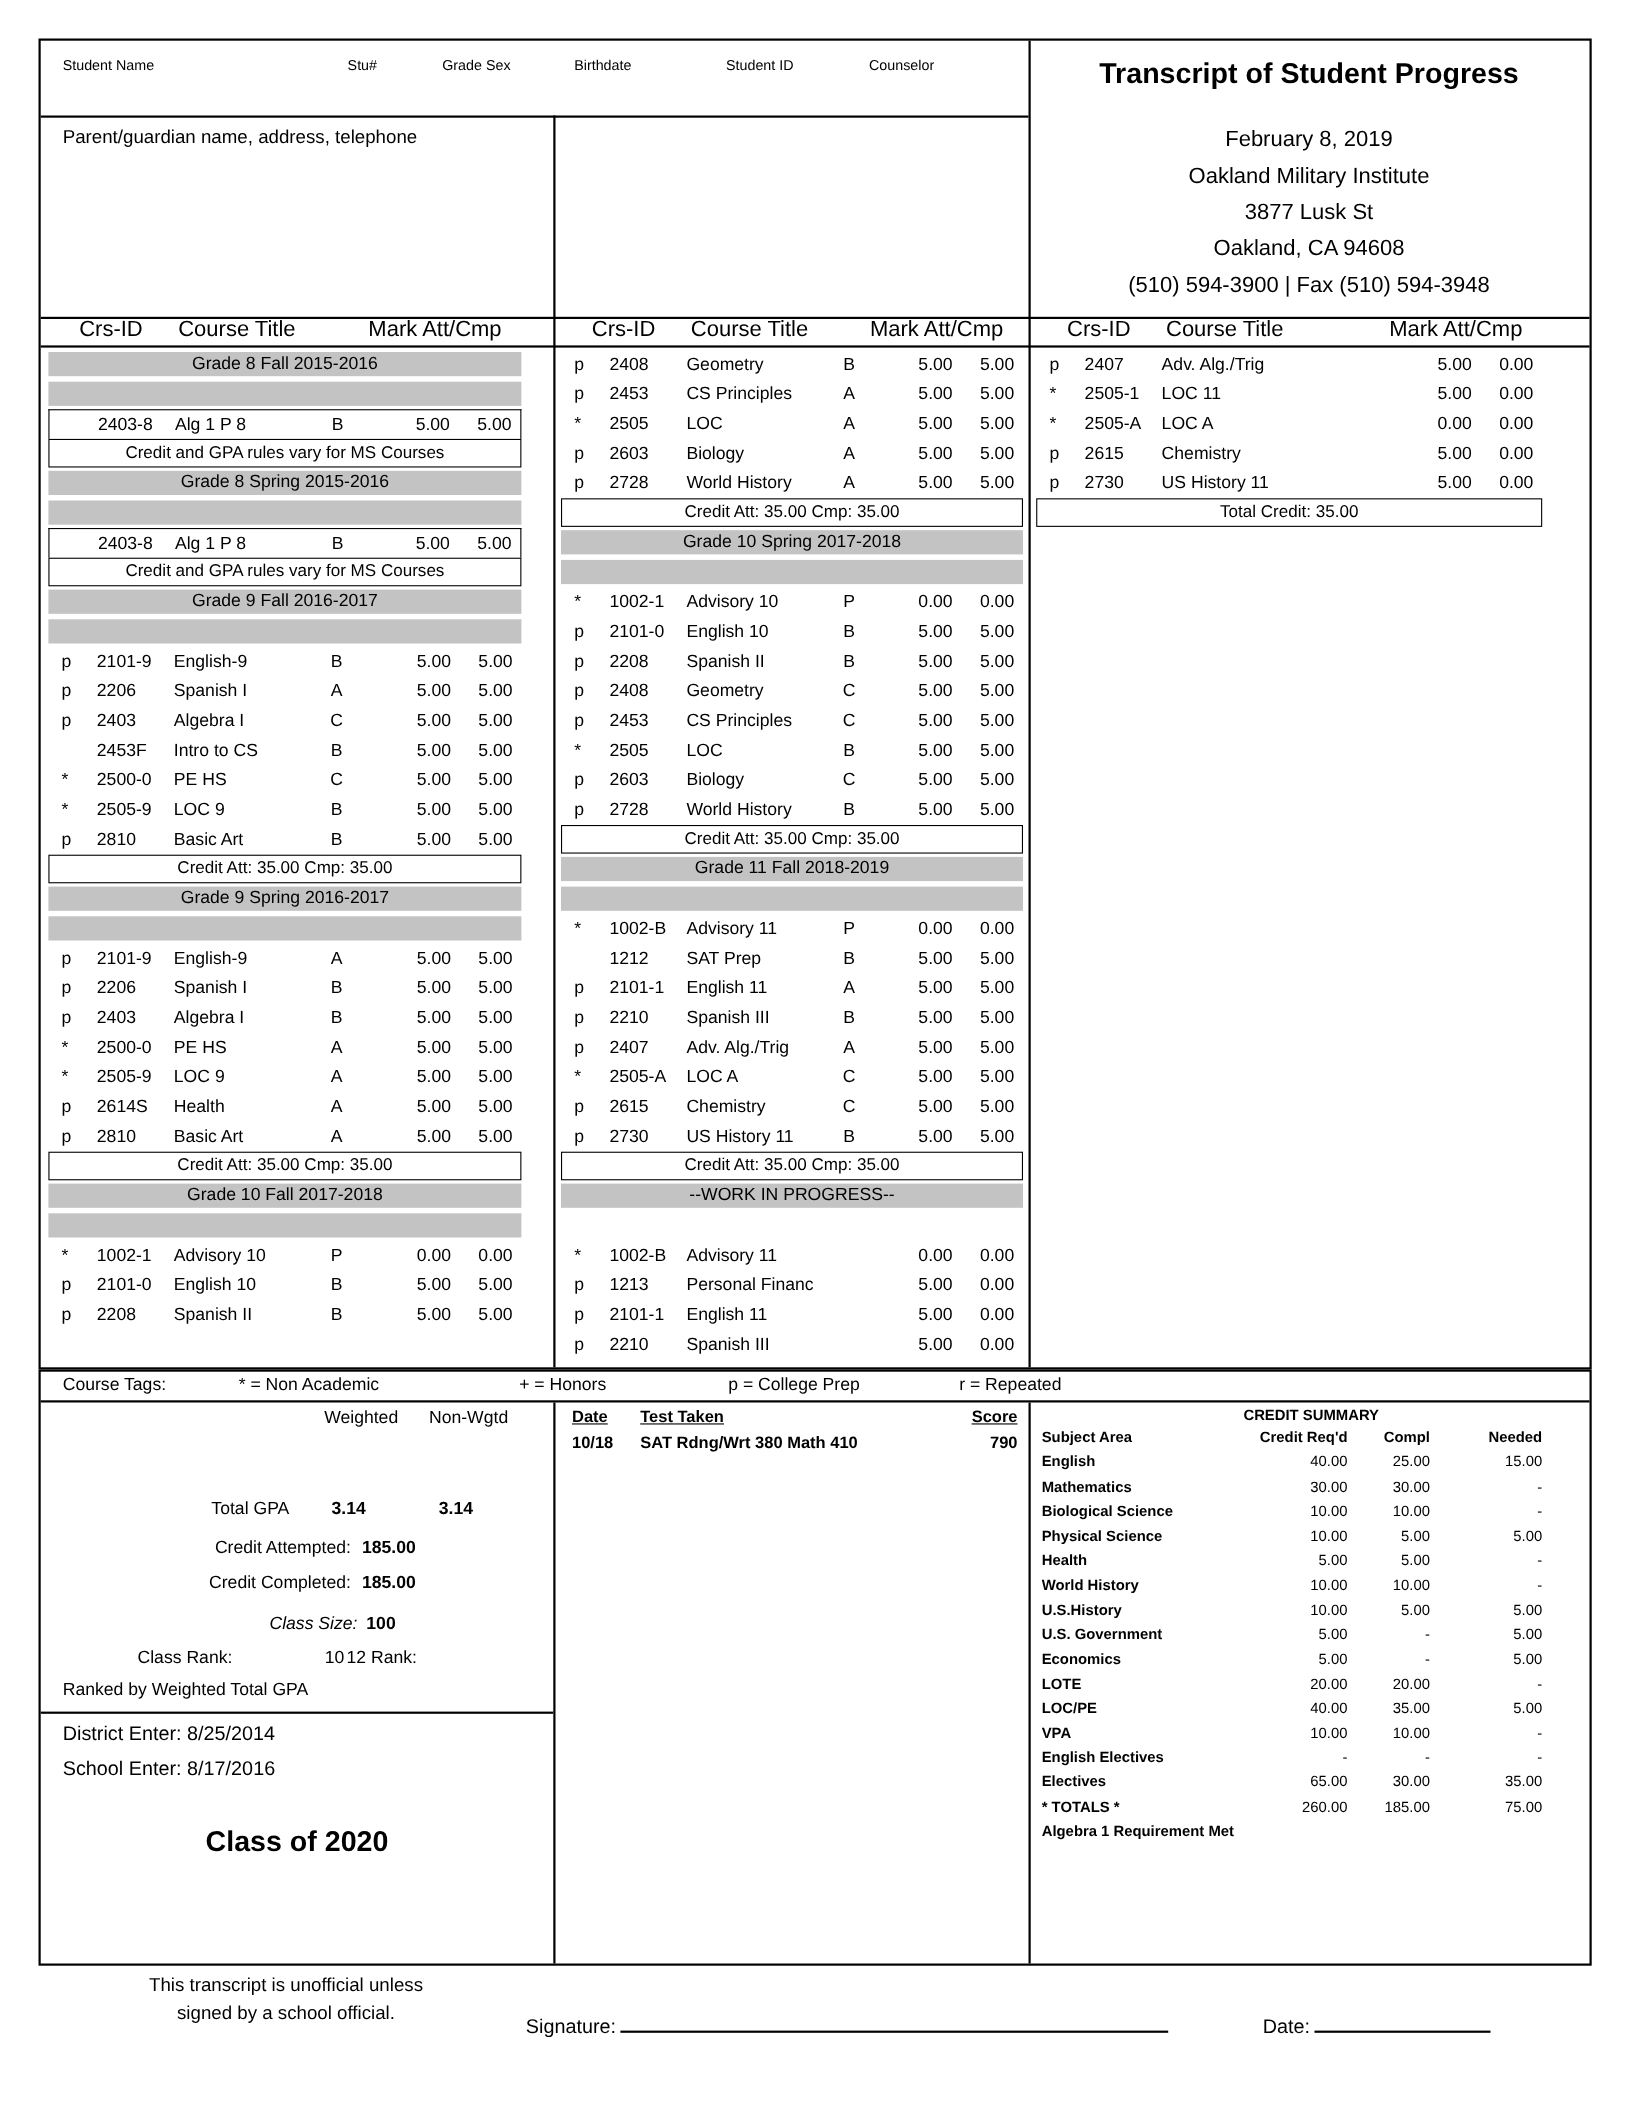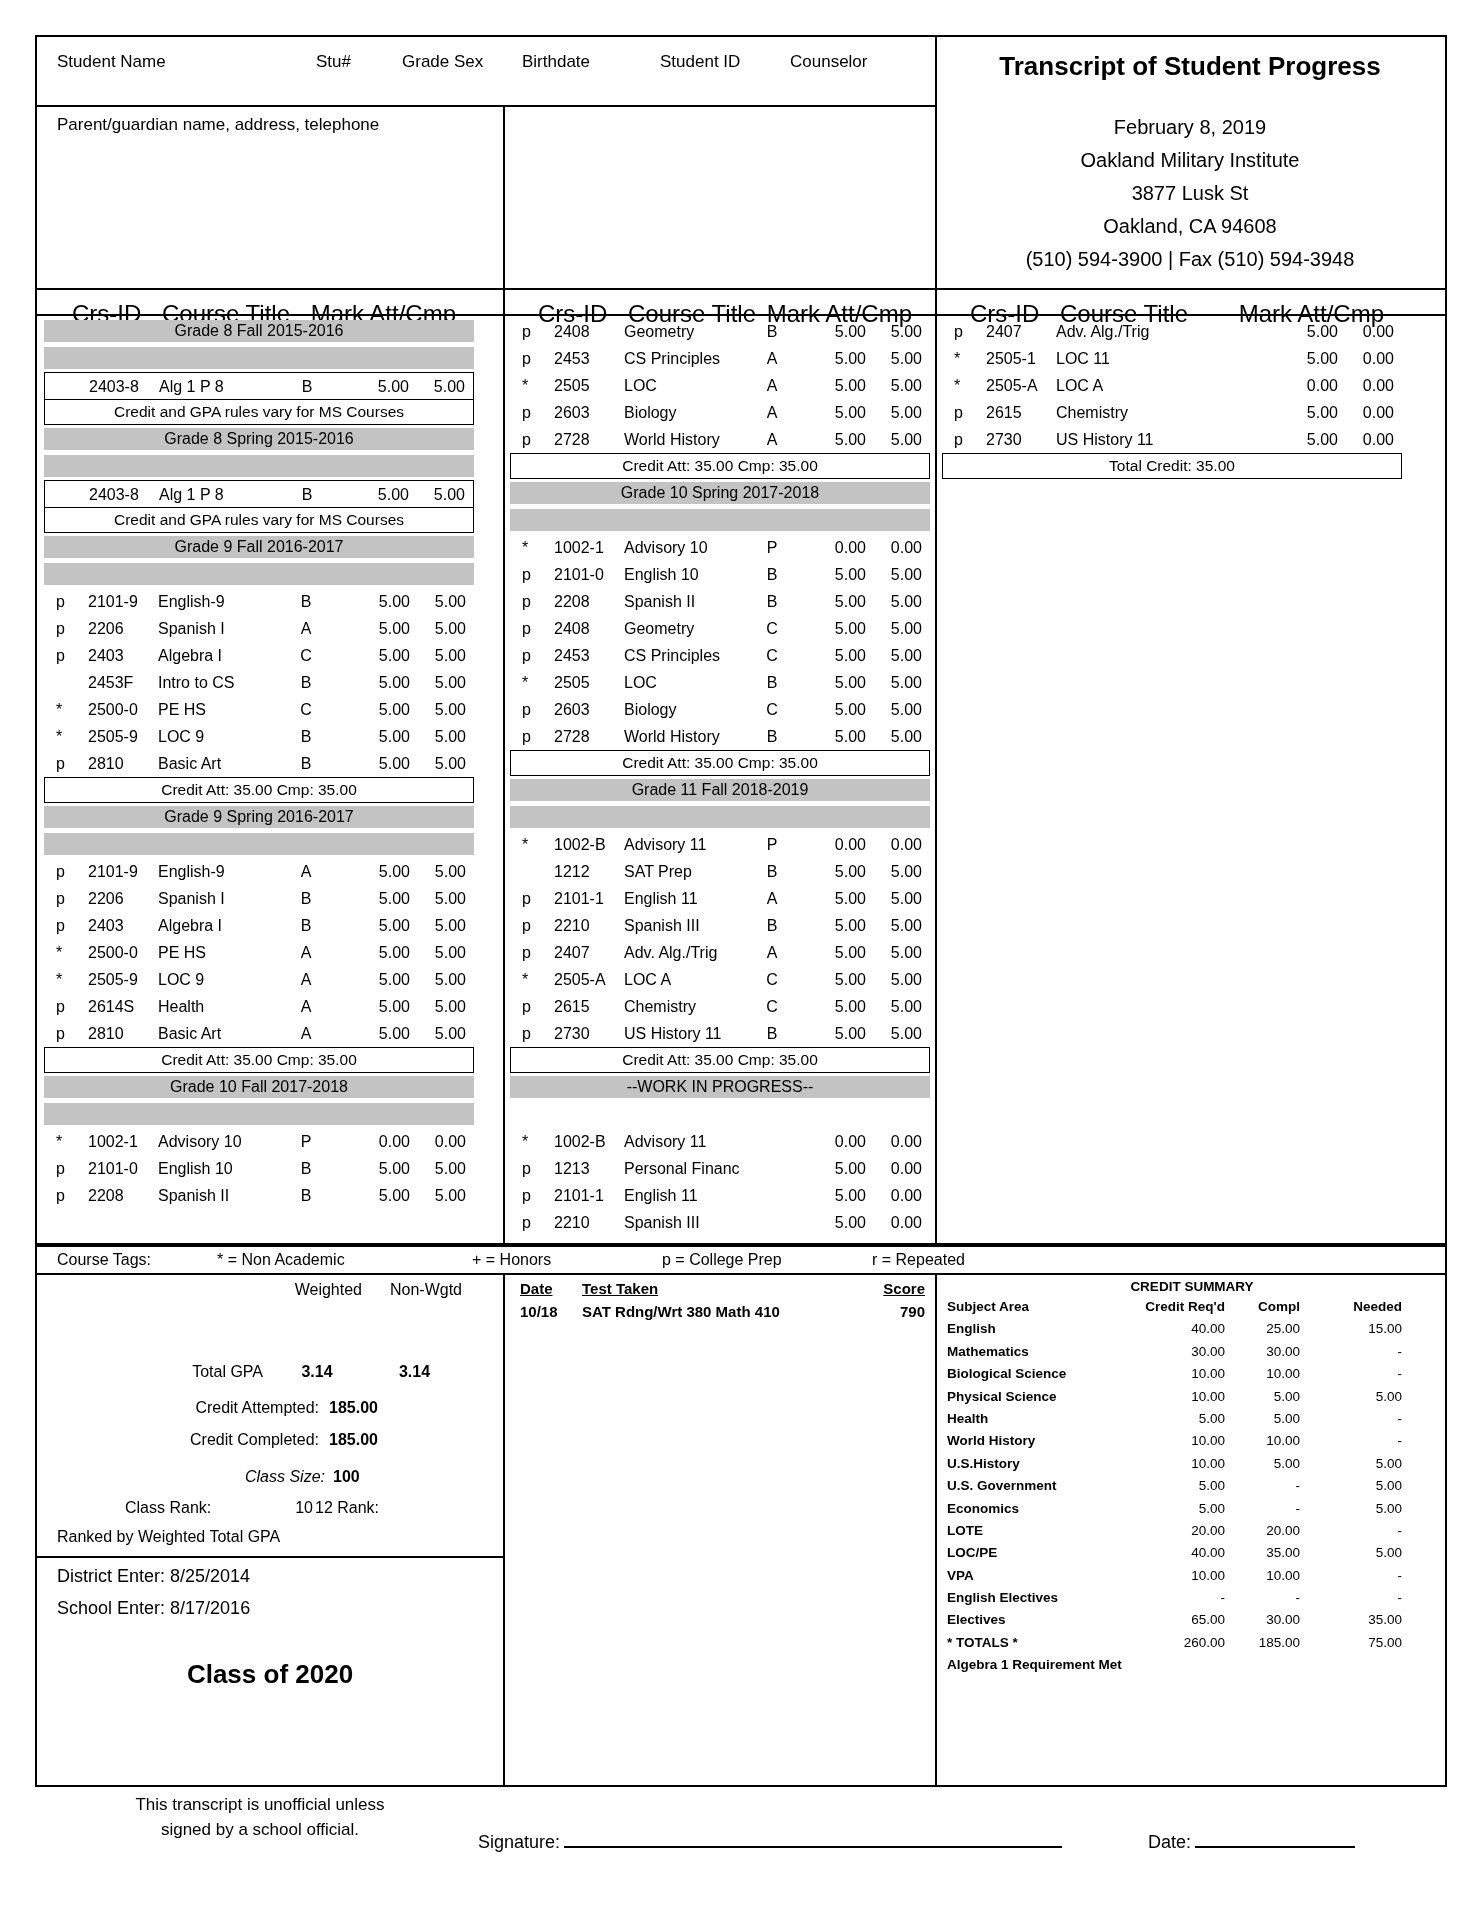--- a/index.html
+++ b/index.html
@@ -4,33 +4,33 @@
 <style>
   *{margin:0;padding:0;box-sizing:border-box;}
   html,body{background:#fff;}
   body{font-family:"Liberation Sans",sans-serif;color:#000;}
   .page{position:relative;width:1484px;height:1920px;background:#fff;overflow:hidden;}
 
   .boxA{position:absolute;left:35px;top:35px;width:1412px;height:1210px;border:2px solid #000;}
   .boxB{position:absolute;left:35px;top:1245px;width:1412px;height:542px;border:2px solid #000;}
 
   
-  .hf{position:absolute;top:15px;font-size:17px;}
+  .hf{position:absolute;top:15px;font-size:13px;}
   .hf0{left:20px}.hf1{left:279px}.hf2{left:365px}.hf3{left:485px}.hf4{left:623px}.hf5{left:753px}
   .hline-fields{position:absolute;left:0;top:68px;width:898px;border-top:2px solid #000;}
   .vline-right{position:absolute;left:898px;top:0;height:1206px;border-left:2px solid #000;}
   .vline-mid{position:absolute;left:466px;top:68px;height:1138px;border-left:2px solid #000;}
   .parent-label{position:absolute;left:20px;top:78px;font-size:17px;}
   .doc-title{position:absolute;left:898px;top:14px;width:510px;text-align:center;font-size:26px;font-weight:bold;}
   .school{position:absolute;left:898px;top:74px;width:510px;text-align:center;font-size:20px;font-weight:normal;line-height:33px;}
   .hl-top{position:absolute;left:0;top:251px;width:1408px;border-top:2px solid #000;}
   .hl-bot{position:absolute;left:0;top:277px;width:1408px;border-top:2px solid #000;}
 
   
-  .colhdr{position:absolute;top:263px;height:22px;font-size:24px;}
+  .colhdr{position:absolute;top:251px;height:22px;font-size:20px;}
   .ch-crs{position:absolute;left:28px;}
   .ch-title{position:absolute;left:118px;}
   .ch-mark{position:absolute;right:18px;}
   .colhdr1{left:7px;width:430px;}
   .colhdr2{left:473px;width:420px;}
   .colhdr3{left:905px;width:460px;}
 
   
   .col{position:absolute;top:281px;}
   .col1{left:7px;width:430px;}

